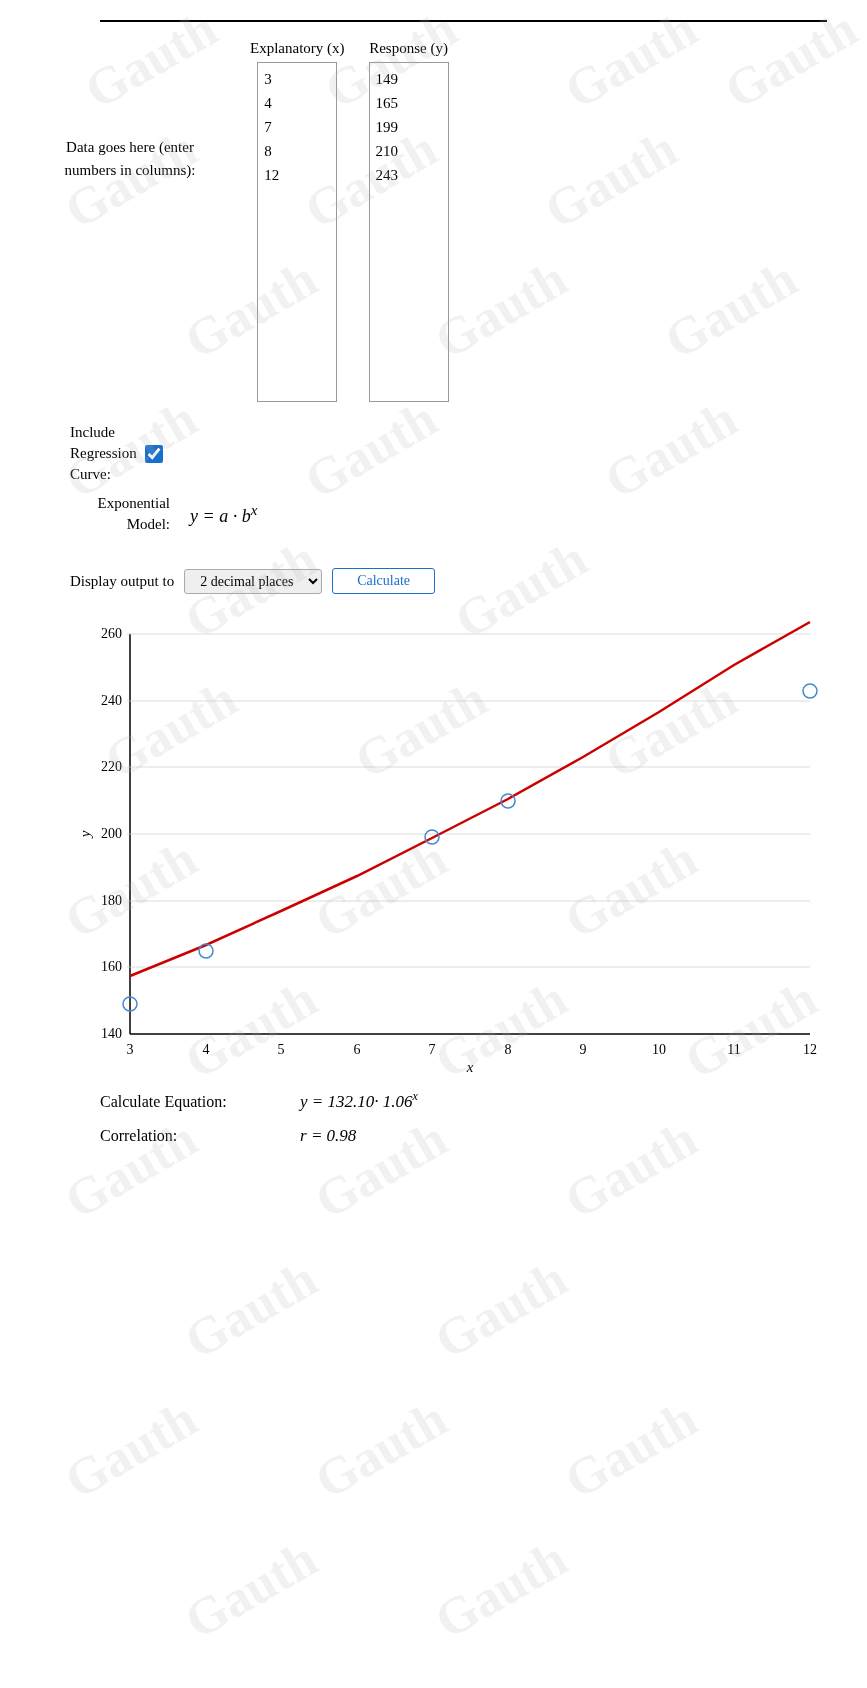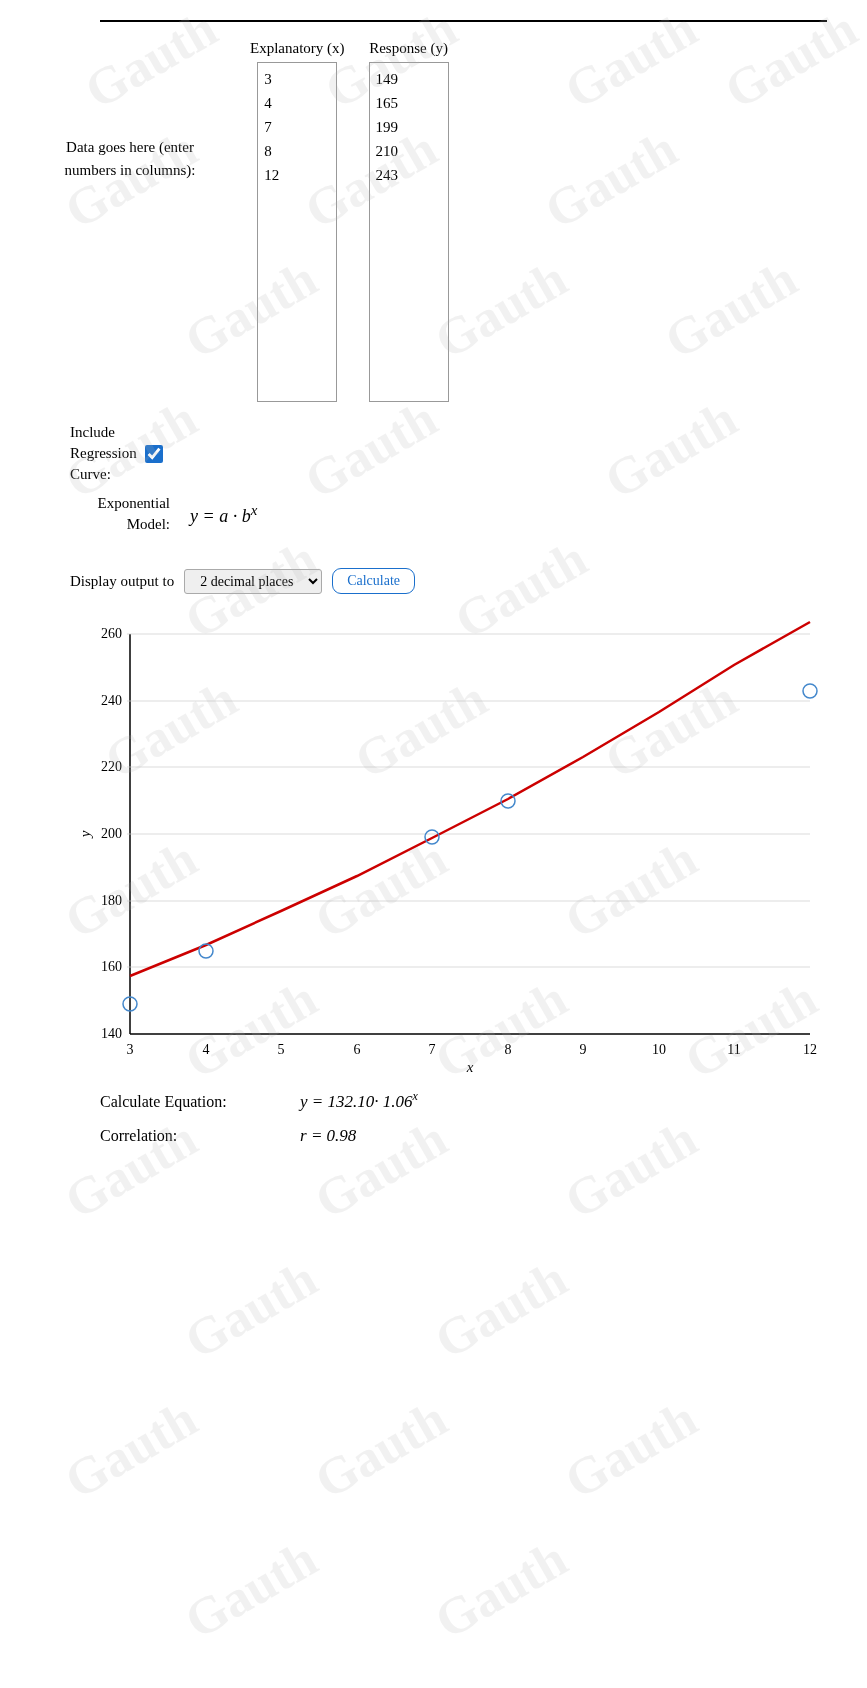--- a/index.html
+++ b/index.html
@@ -121,23 +121,23 @@
     }
     .decimal-select {
       font-size: 14px;
       padding: 3px 11px;
       border: 1px solid #aaa;
       border-radius: 3px;
       font-family: 'Times New Roman', Times, serif;
     }
     .calculate-btn {
       font-size: 14px;
-      padding: 4px 14px;
+      padding: 4px 24px;
       border: 1px solid #1a6fcc;
-      border-radius: 9px;
+      border-radius: 3px;
       color: #1a6fcc;
       background: #fff;
       cursor: pointer;
       font-family: 'Times New Roman', Times, serif;
     }
     .chart-container {
       margin: 10px 20px 10px 30px;
       position: relative;
     }
     .chart-svg {

